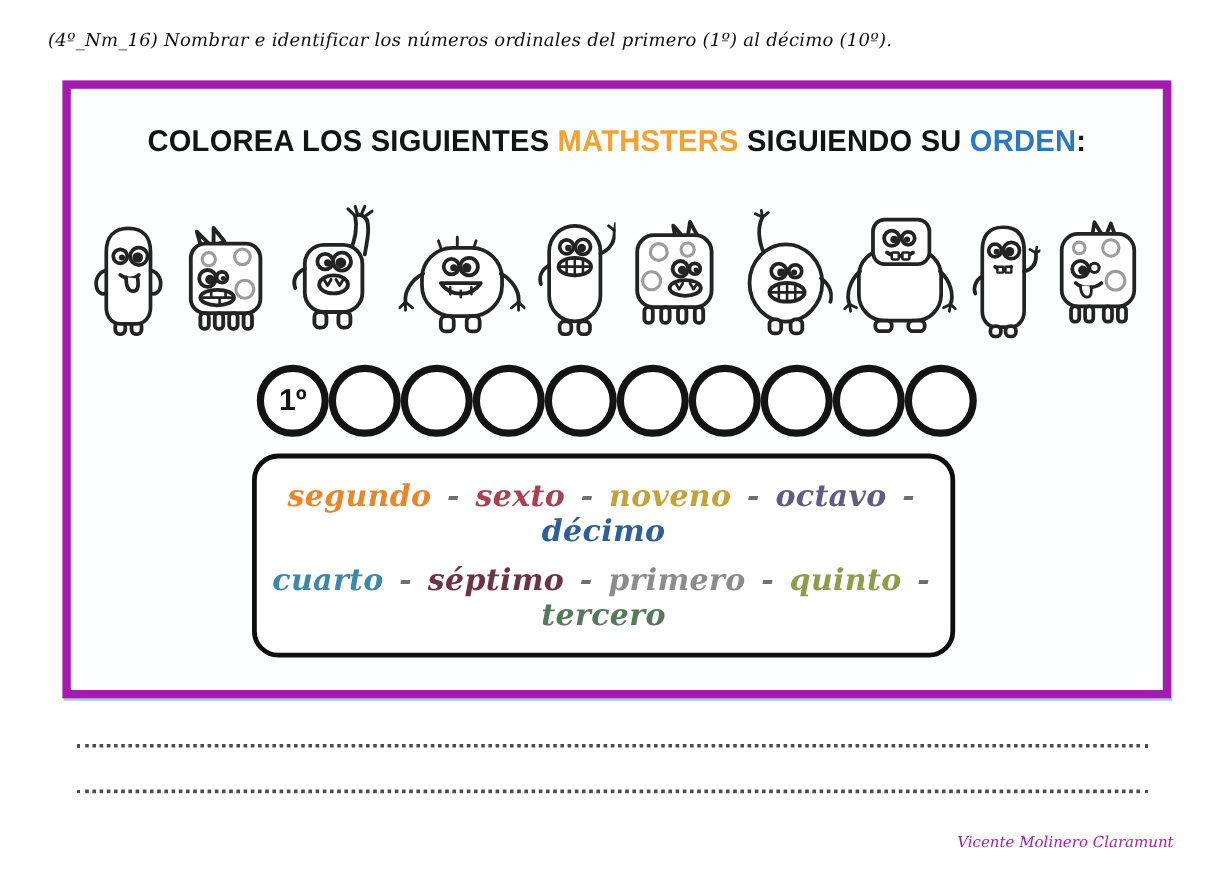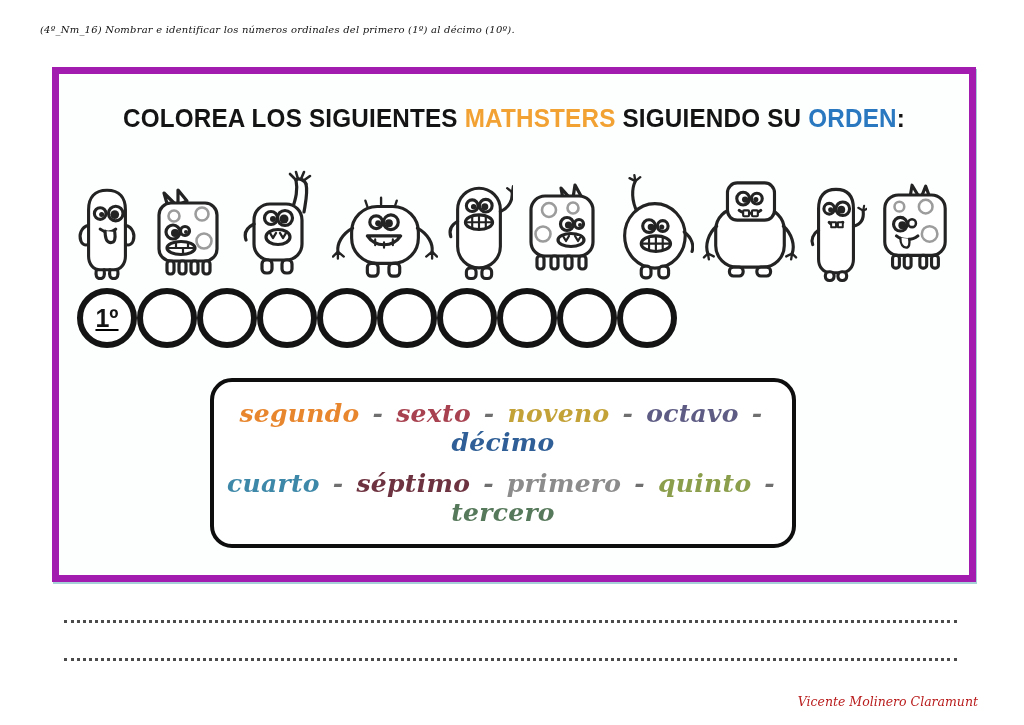--- a/index.html
+++ b/index.html
@@ -1,42 +1,42 @@
 <!DOCTYPE html>
 <html><head>
 <meta charset="utf-8">
 <style>
   html,body{margin:0;padding:0;}
   body{width:1024px;height:725px;background:#ffffff;position:relative;overflow:hidden;
        font-family:"Liberation Sans",sans-serif;}
   .header-note{position:absolute;left:40px;top:24px;font-family:"DejaVu Serif",serif;
-       font-style:italic;font-size:10px;color:#101010;letter-spacing:.2px;}
+       font-style:italic;font-size:15px;color:#101010;letter-spacing:.2px;}
   .frame{position:absolute;left:52px;top:67px;width:910px;height:501px;
        border:7px solid #a21caf;background:#fdfefe;box-shadow:1px 2px 0 rgba(58,152,166,.45);}
   .title{position:absolute;top:30px;left:0;width:100%;text-align:center;
        font-weight:800;font-size:25px;color:#141414;transform:scaleX(.97);letter-spacing:.2px;}
   .monsters{position:absolute;top:86px;left:16px;right:16px;height:122px;
        display:flex;align-items:flex-end;justify-content:space-between;}
   .monster{flex:0 0 auto;line-height:0;}
-  .circles{position:absolute;top:214px;left:18px;right:18px;
-       display:flex;justify-content:flex-start;align-items:center;text-decoration:underline;}
+  .circles{position:absolute;top:230px;left:18px;right:18px;
+       display:flex;justify-content:center;align-items:center;}
   .circle{width:48px;height:48px;border:6px solid #141414;border-radius:50%;
        background:#fff;display:flex;align-items:center;justify-content:center;}
   .circle span{font-weight:800;font-size:25px;color:#141414;font-family:"Liberation Sans",sans-serif;}
   .wordbox{position:absolute;left:151px;top:304px;width:578px;height:162px;
        border:4px solid #0e0e0e;border-radius:22px;background:#fff;
        display:flex;flex-direction:column;justify-content:center;gap:12px;}
   .word-row{text-align:center;font-family:"DejaVu Serif",serif;font-style:italic;
        font-weight:700;font-size:25px;letter-spacing:.3px;}
   .word-row .dash{color:#6f6f6f;padding:0 4px;font-weight:700;}
   .dotline{position:absolute;left:64px;width:893px;height:0;border-top:3px dotted #4c4c4c;}
   .dotline1{top:620px;}
   .dotline2{top:658px;}
   .footer{position:absolute;right:46px;top:694px;font-family:"DejaVu Serif",serif;
-       font-style:italic;font-size:12.5px;color:#b91c1c;}
+       font-style:italic;font-size:12.5px;color:#a21caf;}
 </style>
 </head>
 <body>
 
 <div class="page">
   <div class="header-note">(4º_Nm_16) Nombrar e identificar los números ordinales del primero (1º) al décimo (10º).</div>
 
   <div class="frame">
     <div class="title"><span>COLOREA LOS SIGUIENTES </span><span style="color: rgb(242, 162, 51);">MATHSTERS</span><span> SIGUIENDO SU </span><span style="color: rgb(42, 121, 192);">ORDEN</span><span>:</span></div>
 

